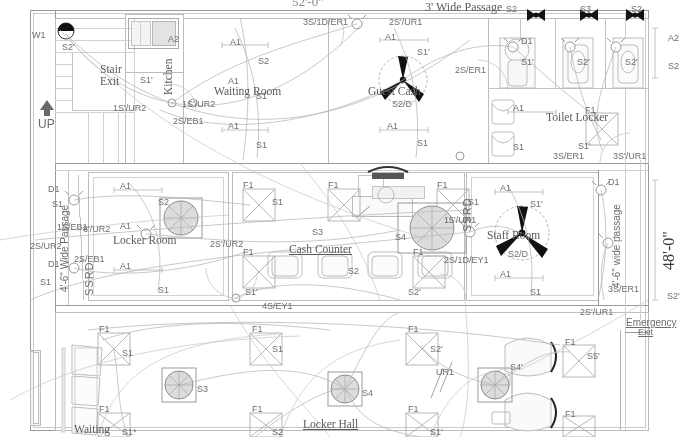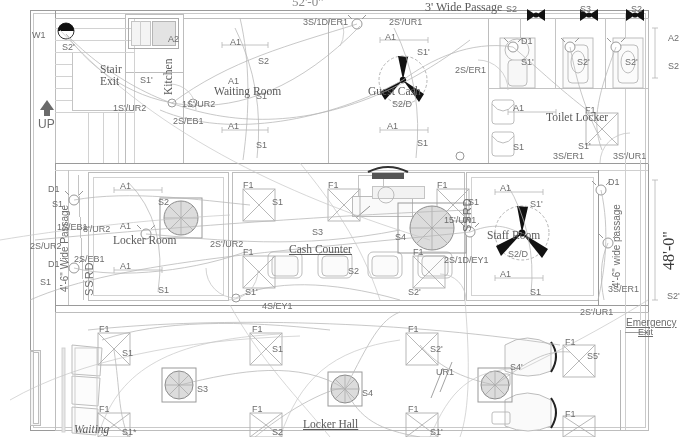--- a/index.html
+++ b/index.html
@@ -478,21 +478,21 @@
       <div>Exit</div>
   </div>
   <div class="room vert" style="left:163px;top:95px;transform:rotate(-90deg);">Kitchen</div>
   <div class="room" style="left:214px;top:86px;">Waiting Room</div>
   <div class="room" style="left:368px;top:86px;">Guest Cash</div>
   <div class="room" style="left:546px;top:112px;">Toilet Locker</div>
   <div class="room" style="left:113px;top:235px;">Locker Room</div>
   <div class="room ul" style="left:289px;top:236px;margin-top:8px;">Cash Counter</div>
   <div class="room" style="left:464px;top:230px;margin-left:23px;">Staff Room</div>
   <div class="room ul" style="left:303px;top:419px;">Locker Hall</div>
-  <div class="room" style="left:74px;top:424px;font-style:italic;">Waiting</div>
+  <div class="room" style="left:74px;top:424px;">Waiting</div>
 
   <div class="room" style="left:425px;top:1px;font-size:12px;">3' Wide Passage</div>
   <div class="lbl vert" style="left:60px;top:292px;transform:rotate(-90deg);font-size:10px;">4'-6" Wide Passage</div>
   <div class="lbl vert" style="left:612px;top:288px;transform:rotate(-90deg);font-size:10px;">4'-6" wide passage</div>
 
   <div class="lbl vert" style="left:84px;top:296px;transform:rotate(-90deg);font-size:11px;letter-spacing:1px;">SSRD</div>
   <div class="lbl vert" style="left:462px;top:232px;transform:rotate(-90deg);font-size:11px;letter-spacing:1px;">SSRD</div>
 
   <div class="lbl" style="left:38px;top:118px;font-size:12px;">UP</div>
 

